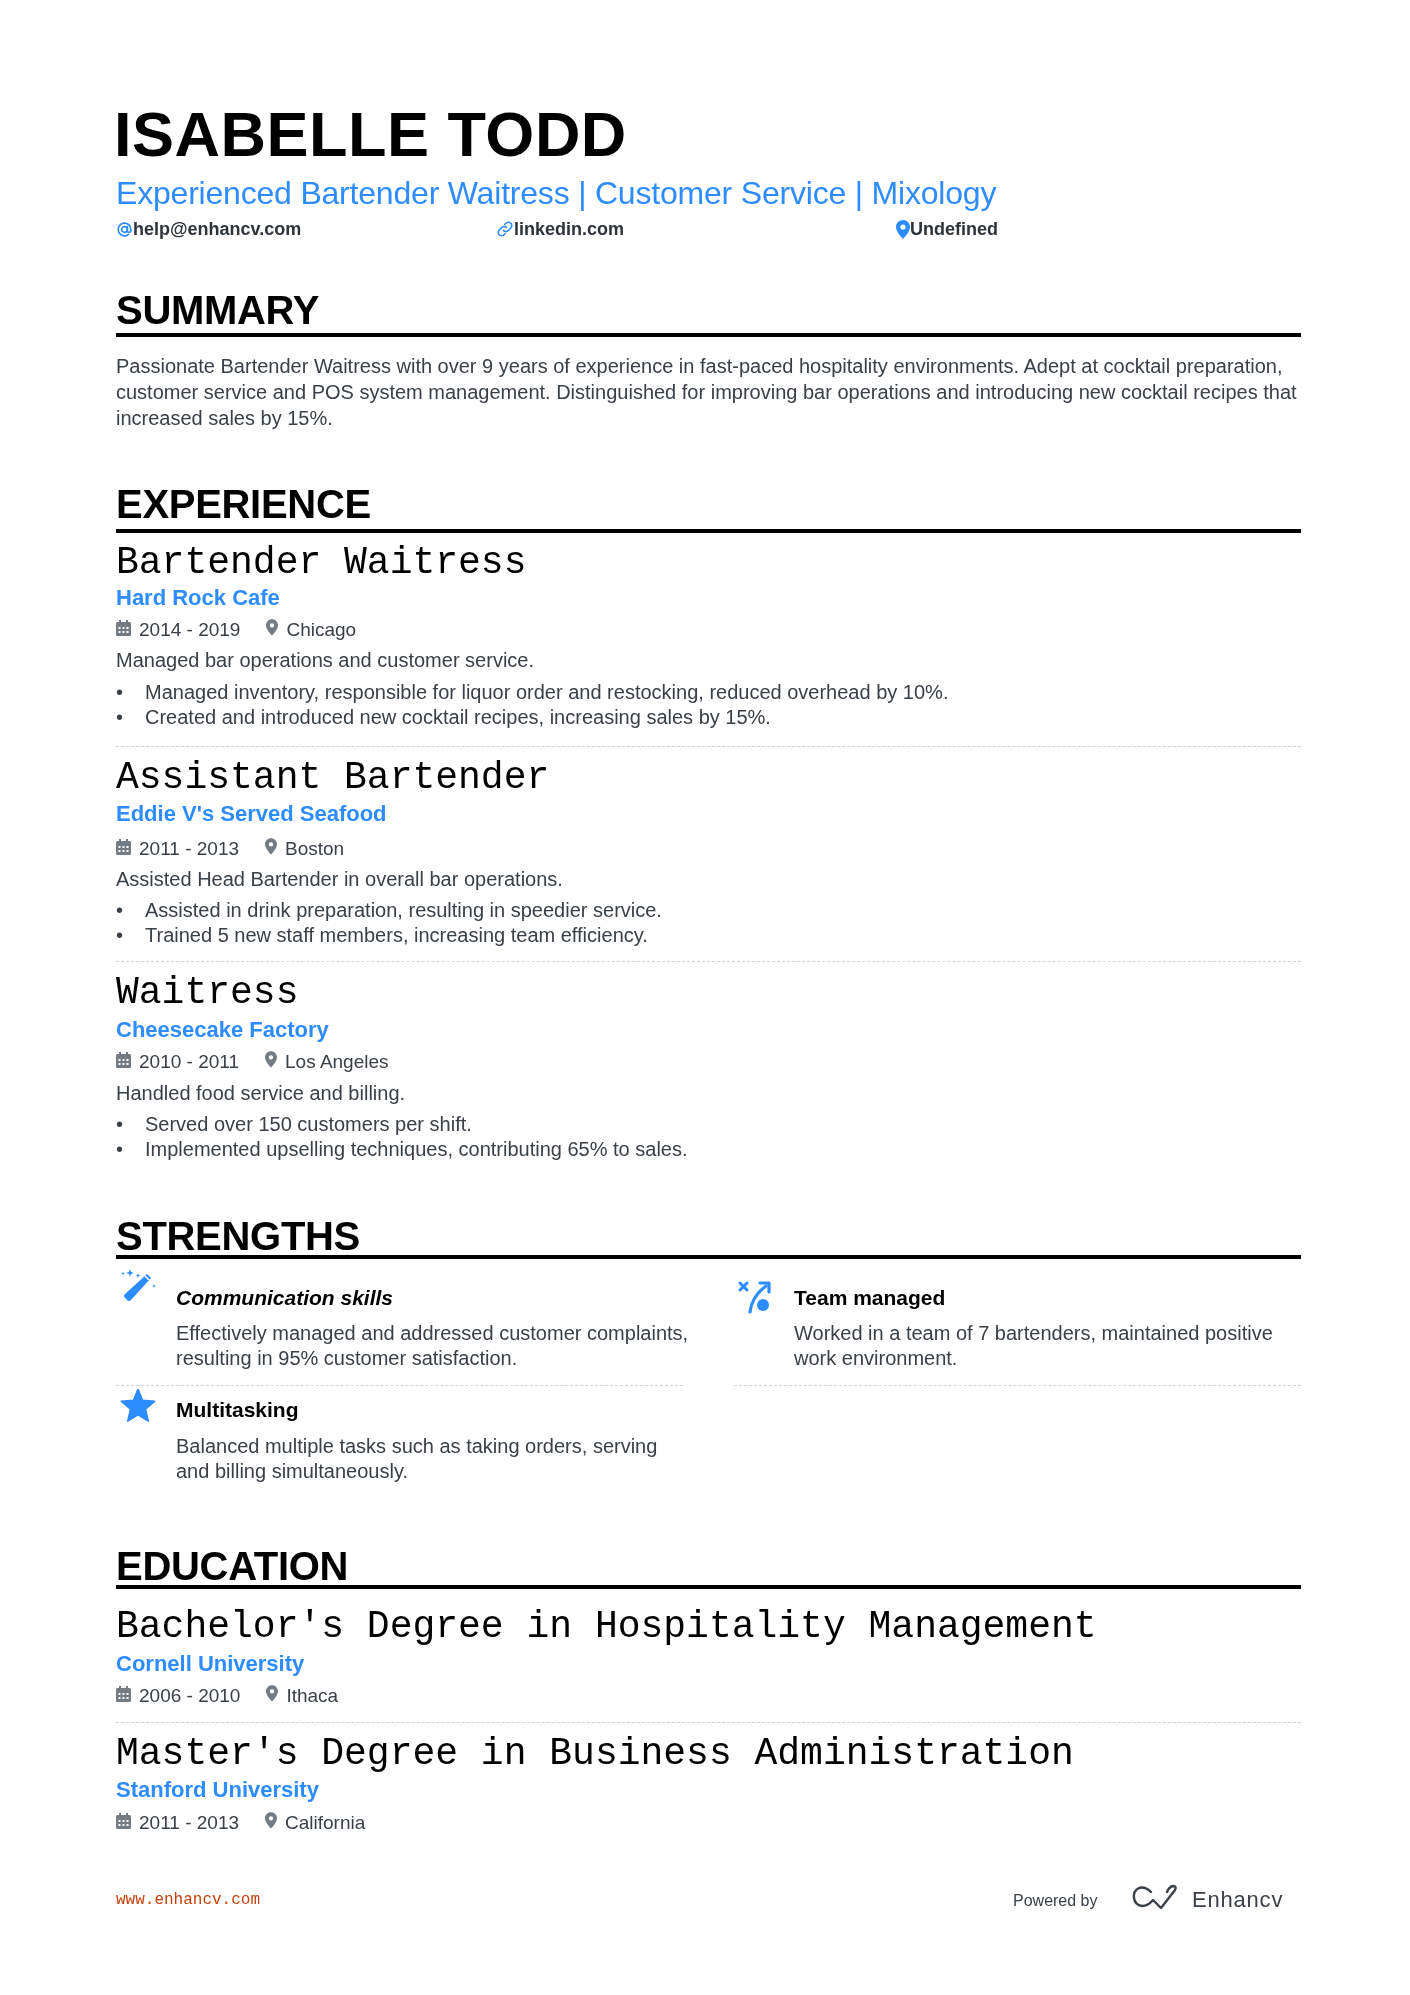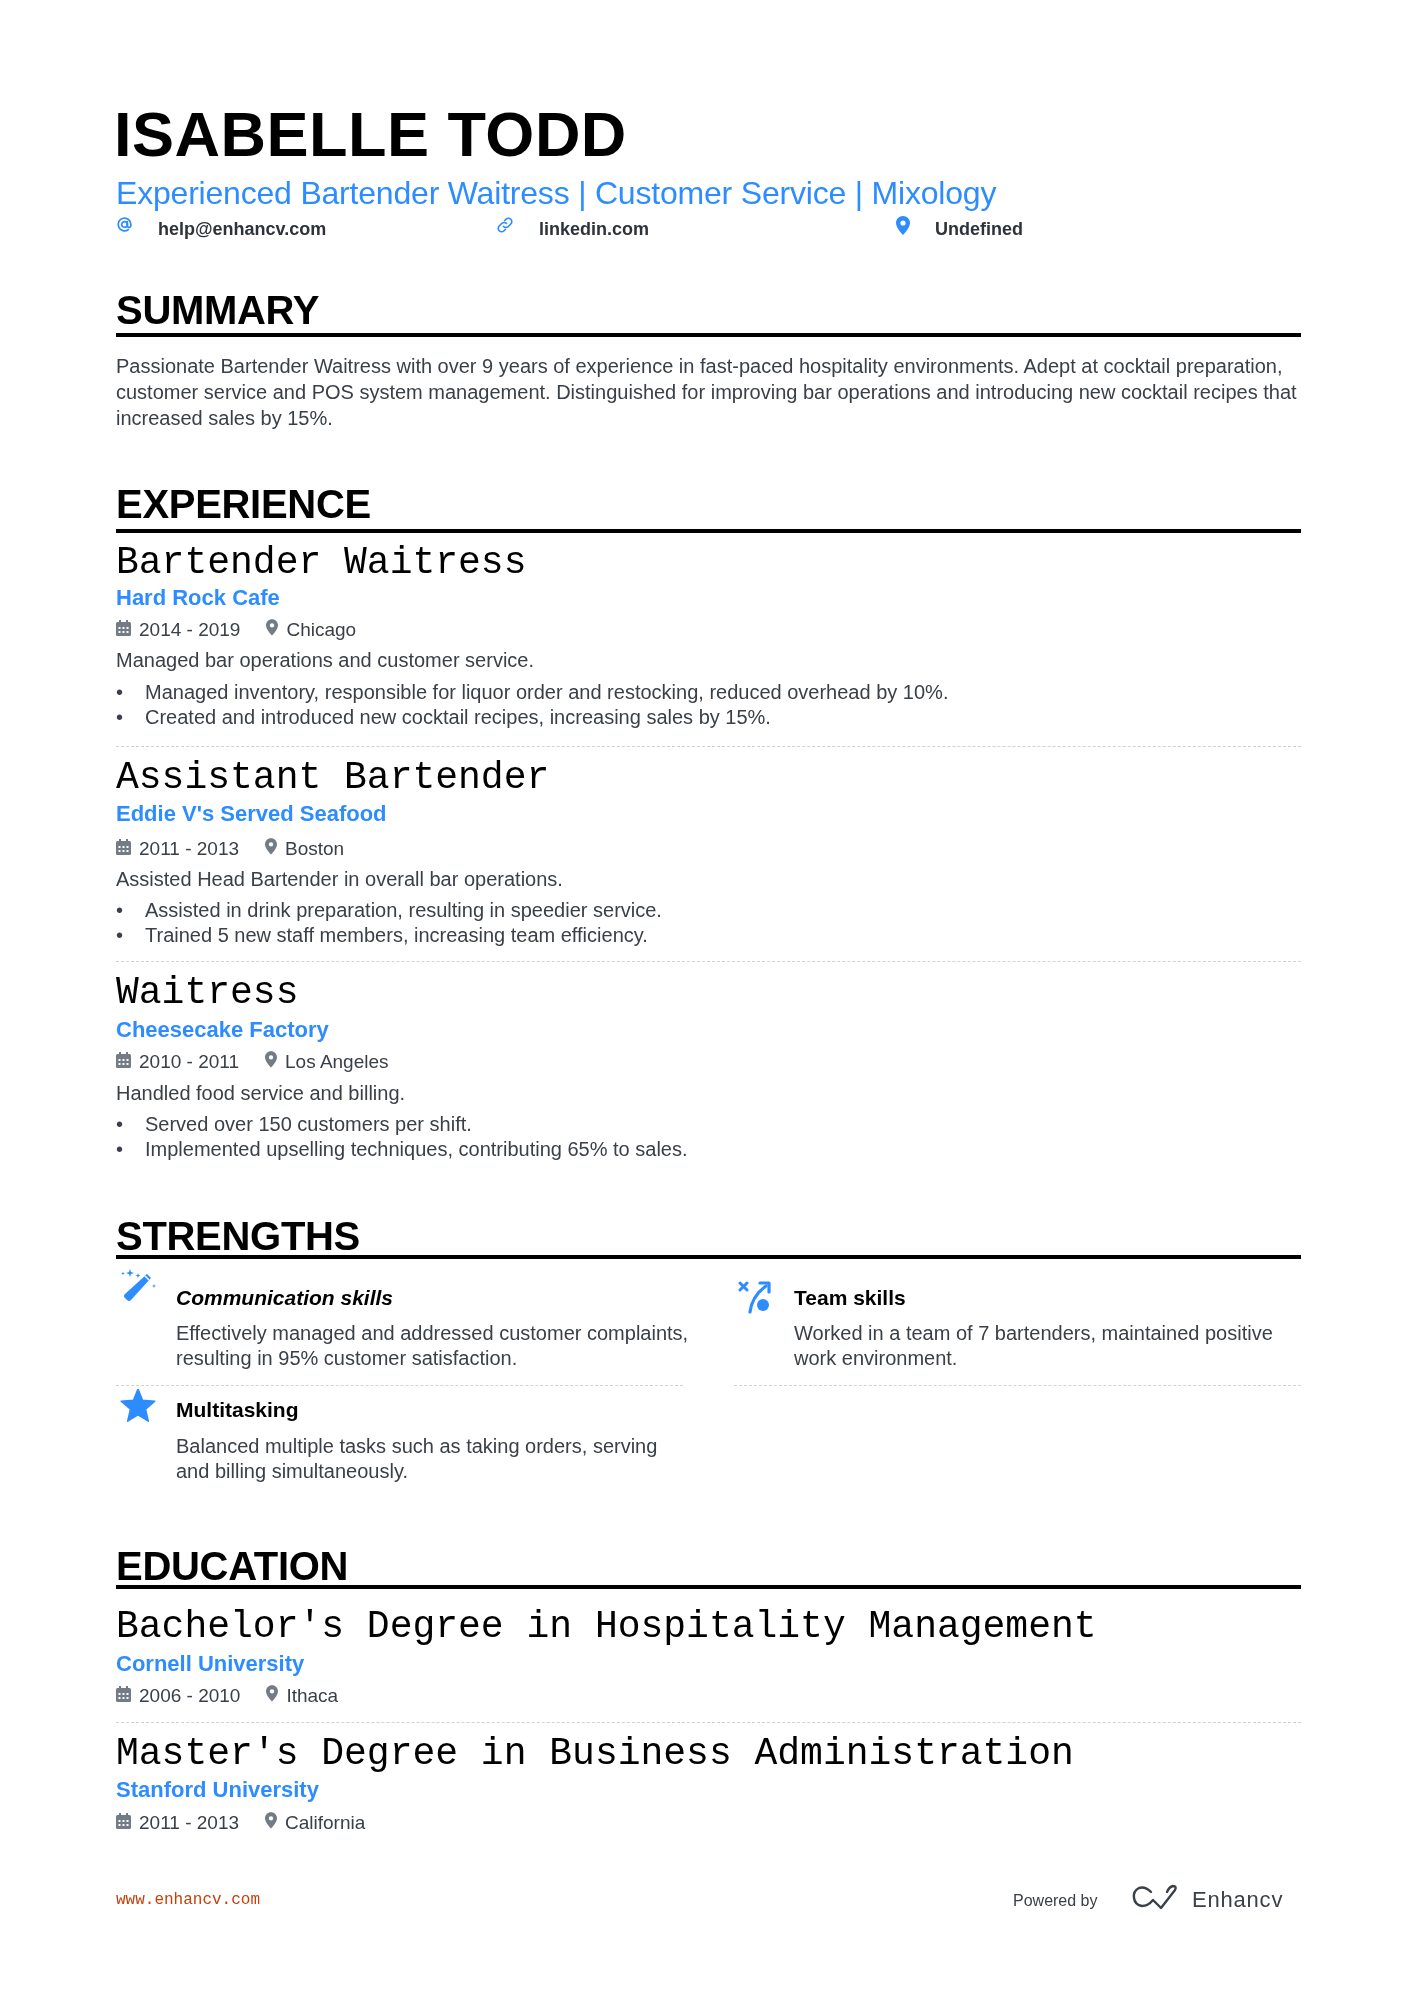--- a/index.html
+++ b/index.html
@@ -1,21 +1,21 @@
 <!DOCTYPE html>
 <html><head>
 <meta charset="utf-8">
 <style>
   html, body { margin:0; padding:0; background:#ffffff; }
   body { width:1410px; height:1995px; position:relative; overflow:hidden;
          font-family:"Liberation Sans", "DejaVu Sans", sans-serif; color:#2d3339; }
   .abs { position:absolute; white-space:nowrap; }
   .name { left:114px; top:96px; font-size:63px; font-weight:700; color:#000; letter-spacing:0.5px; line-height:76px; }
   .headline { left:116px; top:173px; font-size:32px; color:#2d8cff; line-height:40px; letter-spacing:-0.2px; }
-  .contact { top:216px; font-size:18px; font-weight:700; color:#2d3339; line-height:26px; display:flex; align-items:flex-start; gap:25px; }
+  .contact { top:216px; font-size:18px; font-weight:700; color:#2d3339; line-height:26px; display:flex; align-items:center; gap:0; }
   .contact svg { display:block; }
   .sec-title { left:116px; font-size:40px; font-weight:700; color:#000; line-height:48px; letter-spacing:-0.3px; }
   .rule { position:absolute; left:116px; width:1185px; height:4px; background:#000; }
   .body-text { font-size:20px; color:#3a4047; line-height:26px; }
   .para { left:116px; width:1190px; white-space:normal; }
   .job-title { left:116px; font-size:38px; color:#000000; line-height:36px; font-weight:400;font-family:Liberation Mono, monospace; }
   .company { left:116px; font-size:22px; font-weight:700; color:#2d8cff; line-height:28px; }
   .meta { left:116px; font-size:19px; color:#3a4047; line-height:24px; display:flex; align-items:center; }
   .meta .gap { width:26px; }
   .meta svg { margin-right:8px; }
@@ -197,21 +197,21 @@
 
 <div>
   <span class="abs" style="left:738px; top:1280px;">
     <svg width="36" height="36" viewBox="0 0 36 36">
       <path d="M2 3 L9 10 M9 3 L2 10" stroke="#2d8cff" stroke-width="3" stroke-linecap="round"></path>
       <path d="M12 32 Q14 16 28 6" fill="none" stroke="#2d8cff" stroke-width="3.2" stroke-linecap="round"></path>
       <path d="M22 3 L31 3 L31 12" fill="none" stroke="#2d8cff" stroke-width="3.2" stroke-linecap="round" stroke-linejoin="round"></path>
       <circle cx="25" cy="25" r="6" fill="#2d8cff"></circle>
     </svg>
   </span>
-  <div class="abs str-title" style="left:794px; top:1284px;">Team skills</div>
+  <div class="abs str-title" style="left:794px; top:1284px;">Team managed</div>
   <div class="abs str-desc" style="left:794px; top:1321px; width:500px;">Worked in a team of 7 bartenders, maintained positive work environment.</div>
 </div>
 <div class="dash" style="left:734px; width:567px; top:1385px;"></div>
 
 <div>
   <span class="abs" style="left:120px; top:1389px;">
     <svg width="36" height="34" viewBox="0 0 24 23">
         <path d="M12 0 L15.1 7.6 L23.4 8.3 L17.1 13.7 L19 21.8 L12 17.5 L5 21.8 L6.9 13.7 L0.6 8.3 L8.9 7.6 Z" fill="#2d8cff" stroke="#2d8cff" stroke-width="1" stroke-linejoin="round"></path>
       </svg>
   </span>

